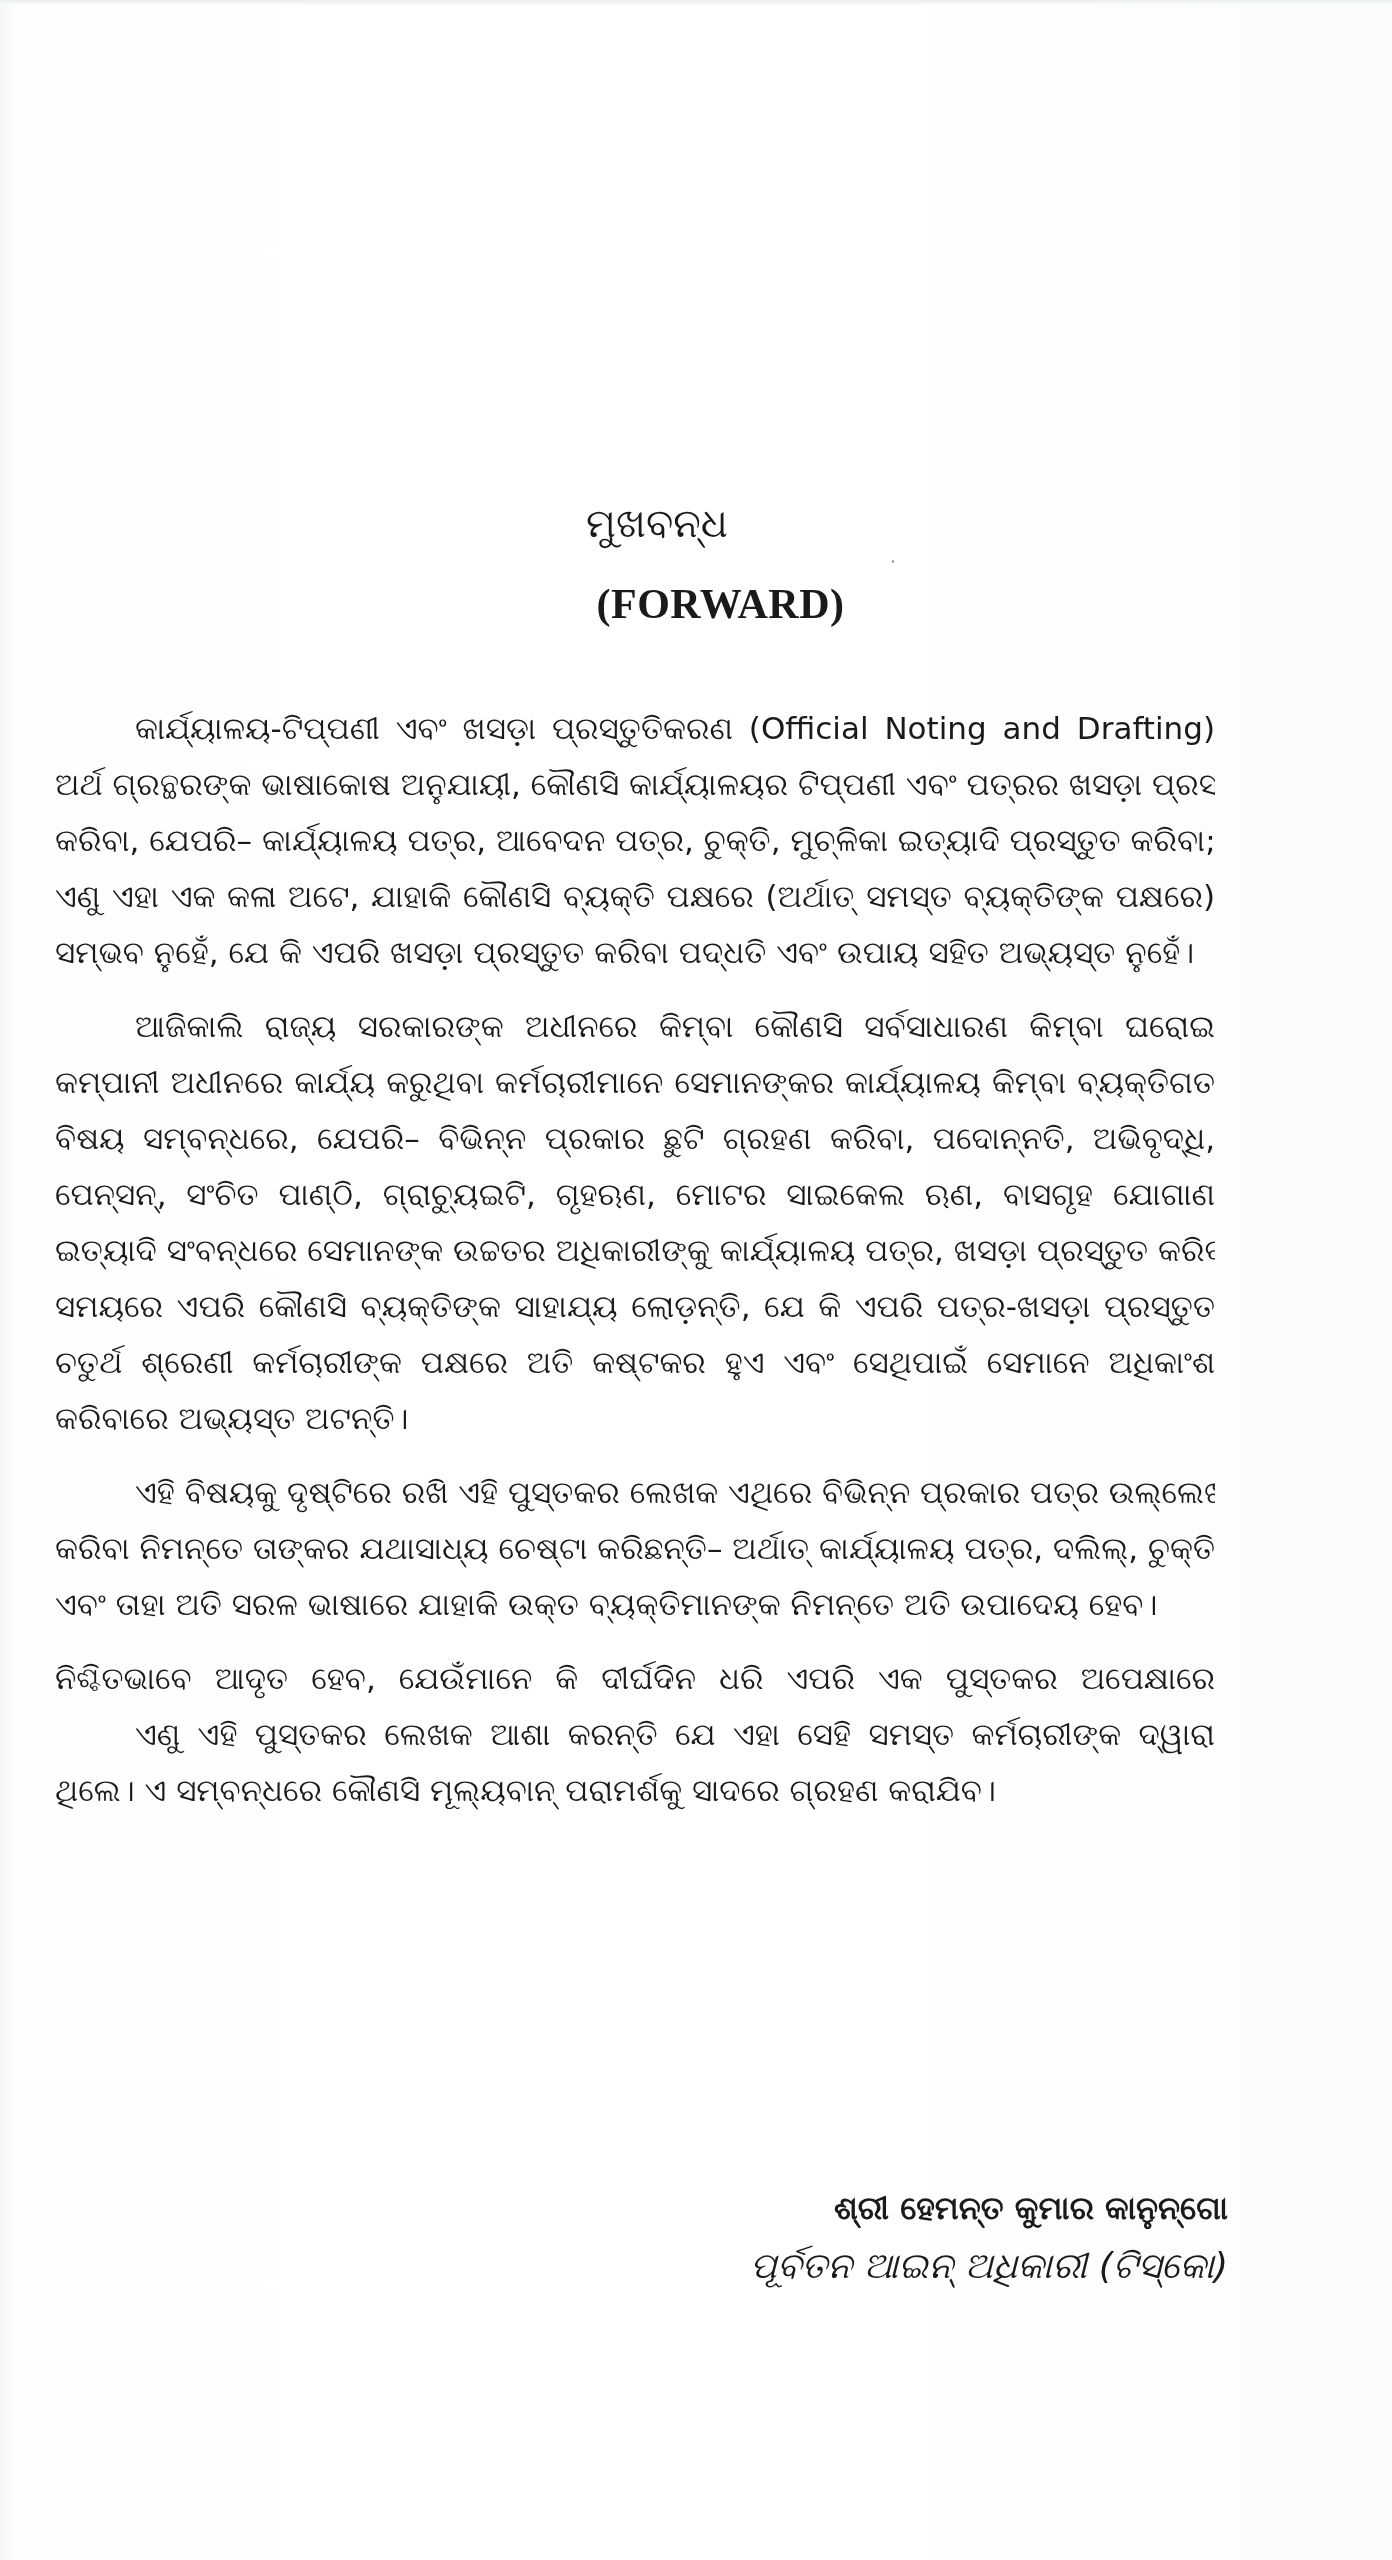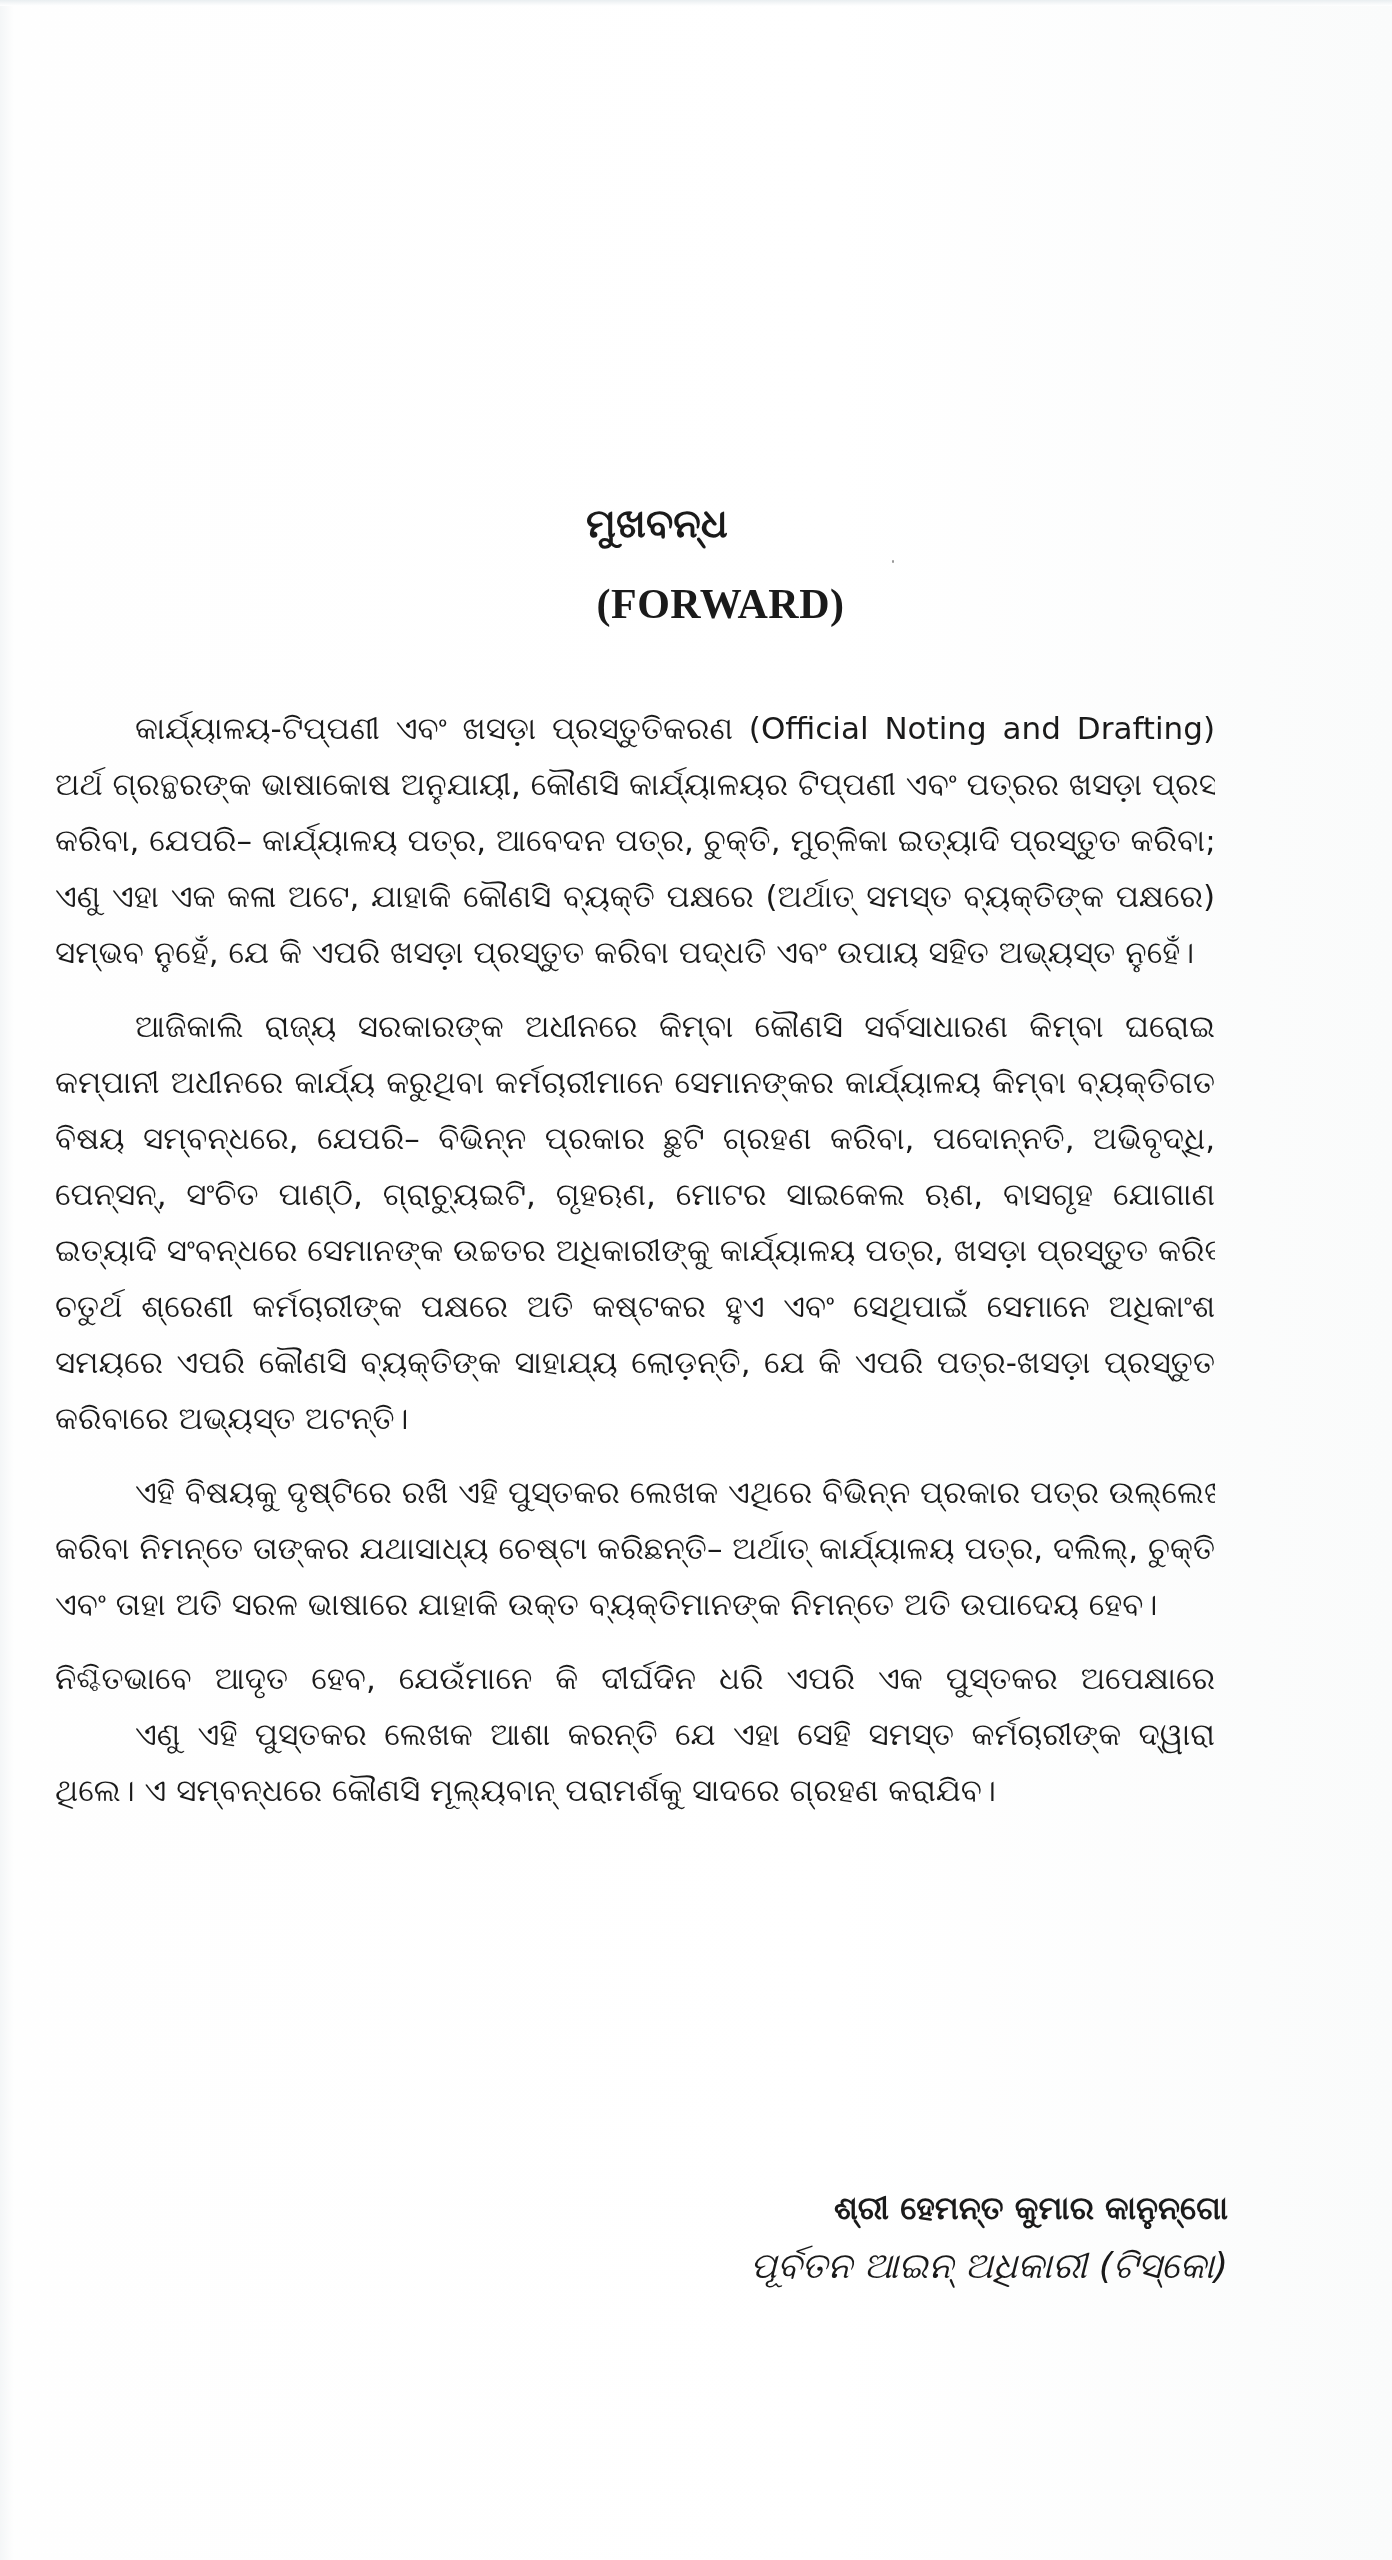--- a/index.html
+++ b/index.html
@@ -25,21 +25,21 @@
     position: absolute;
     left: 0; top: 0; width: 1392px; height: 6px;
     background: linear-gradient(to bottom, #e9eef0, #ffffff);
   }
   .title-odia {
     position: absolute;
     left: 0; width: 1264px;
     top: 500px;
     text-align: center;
     font-size: 40px;
-    font-weight: bold;
+    font-weight: normal;
     padding-left: 50px;
     box-sizing: border-box;
   }
   .title-en {
     position: absolute;
     left: 0; width: 1392px;
     top: 580px;
     text-align: center;
     font-family: "Liberation Serif", serif;
     font-weight: bold;
@@ -110,22 +110,22 @@
       <div class="line last">ସମ୍ଭବ ନୁହେଁ, ଯେ କି ଏପରି ଖସଡ଼ା ପ୍ରସ୍ତୁତ କରିବା ପଦ୍ଧତି ଏବଂ ଉପାୟ ସହିତ ଅଭ୍ୟସ୍ତ ନୁହେଁ।</div>
     </div>
     <div class="para-gap"></div>
 
     <div>
       <div class="line indent">ଆଜିକାଲି ରାଜ୍ୟ ସରକାରଙ୍କ ଅଧୀନରେ କିମ୍ବା କୌଣସି ସର୍ବସାଧାରଣ କିମ୍ବା ଘରୋଇ</div>
       <div class="line">କମ୍ପାନୀ ଅଧୀନରେ କାର୍ଯ୍ୟ କରୁଥିବା କର୍ମଚାରୀମାନେ ସେମାନଙ୍କର କାର୍ଯ୍ୟାଳୟ କିମ୍ବା ବ୍ୟକ୍ତିଗତ</div>
       <div class="line">ବିଷୟ ସମ୍ବନ୍ଧରେ, ଯେପରି– ବିଭିନ୍ନ ପ୍ରକାର ଛୁଟି ଗ୍ରହଣ କରିବା, ପଦୋନ୍ନତି, ଅଭିବୃଦ୍ଧି,</div>
       <div class="line">ପେନ୍‌ସନ୍, ସଂଚିତ ପାଣ୍ଠି, ଗ୍ରାଚ୍ୟୁଇଟି, ଗୃହଋଣ, ମୋଟର ସାଇକେଲ ଋଣ, ବାସଗୃହ ଯୋଗାଣ</div>
       <div class="line">ଇତ୍ୟାଦି ସଂବନ୍ଧରେ ସେମାନଙ୍କ ଉଚ୍ଚତର ଅଧିକାରୀଙ୍କୁ କାର୍ଯ୍ୟାଳୟ ପତ୍ର, ଖସଡ଼ା ପ୍ରସ୍ତୁତ କରିବା</div>
+      <div class="line">ସମୟରେ ଏପରି କୌଣସି ବ୍ୟକ୍ତିଙ୍କ ସାହାଯ୍ୟ ଲୋଡ଼ନ୍ତି, ଯେ କି ଏପରି ପତ୍ର-ଖସଡ଼ା ପ୍ରସ୍ତୁତ</div>
       <div class="line">ଚତୁର୍ଥ ଶ୍ରେଣୀ କର୍ମଚାରୀଙ୍କ ପକ୍ଷରେ ଅତି କଷ୍ଟକର ହୁଏ ଏବଂ ସେଥିପାଇଁ ସେମାନେ ଅଧିକାଂଶ</div>
-      <div class="line">ସମୟରେ ଏପରି କୌଣସି ବ୍ୟକ୍ତିଙ୍କ ସାହାଯ୍ୟ ଲୋଡ଼ନ୍ତି, ଯେ କି ଏପରି ପତ୍ର-ଖସଡ଼ା ପ୍ରସ୍ତୁତ</div>
       <div class="line last">କରିବାରେ ଅଭ୍ୟସ୍ତ ଅଟନ୍ତି।</div>
     </div>
     <div class="para-gap"></div>
 
     <div>
       <div class="line indent">ଏହି ବିଷୟକୁ ଦୃଷ୍ଟିରେ ରଖି ଏହି ପୁସ୍ତକର ଲେଖକ ଏଥିରେ ବିଭିନ୍ନ ପ୍ରକାର ପତ୍ର ଉଲ୍ଲେଖ</div>
       <div class="line">କରିବା ନିମନ୍ତେ ତାଙ୍କର ଯଥାସାଧ୍ୟ ଚେଷ୍ଟା କରିଛନ୍ତି– ଅର୍ଥାତ୍ କାର୍ଯ୍ୟାଳୟ ପତ୍ର, ଦଲିଲ୍, ଚୁକ୍ତି</div>
       <div class="line last">ଏବଂ ତାହା ଅତି ସରଳ ଭାଷାରେ ଯାହାକି ଉକ୍ତ ବ୍ୟକ୍ତିମାନଙ୍କ ନିମନ୍ତେ ଅତି ଉପାଦେୟ ହେବ।</div>
     </div>
     <div class="para-gap"></div>

